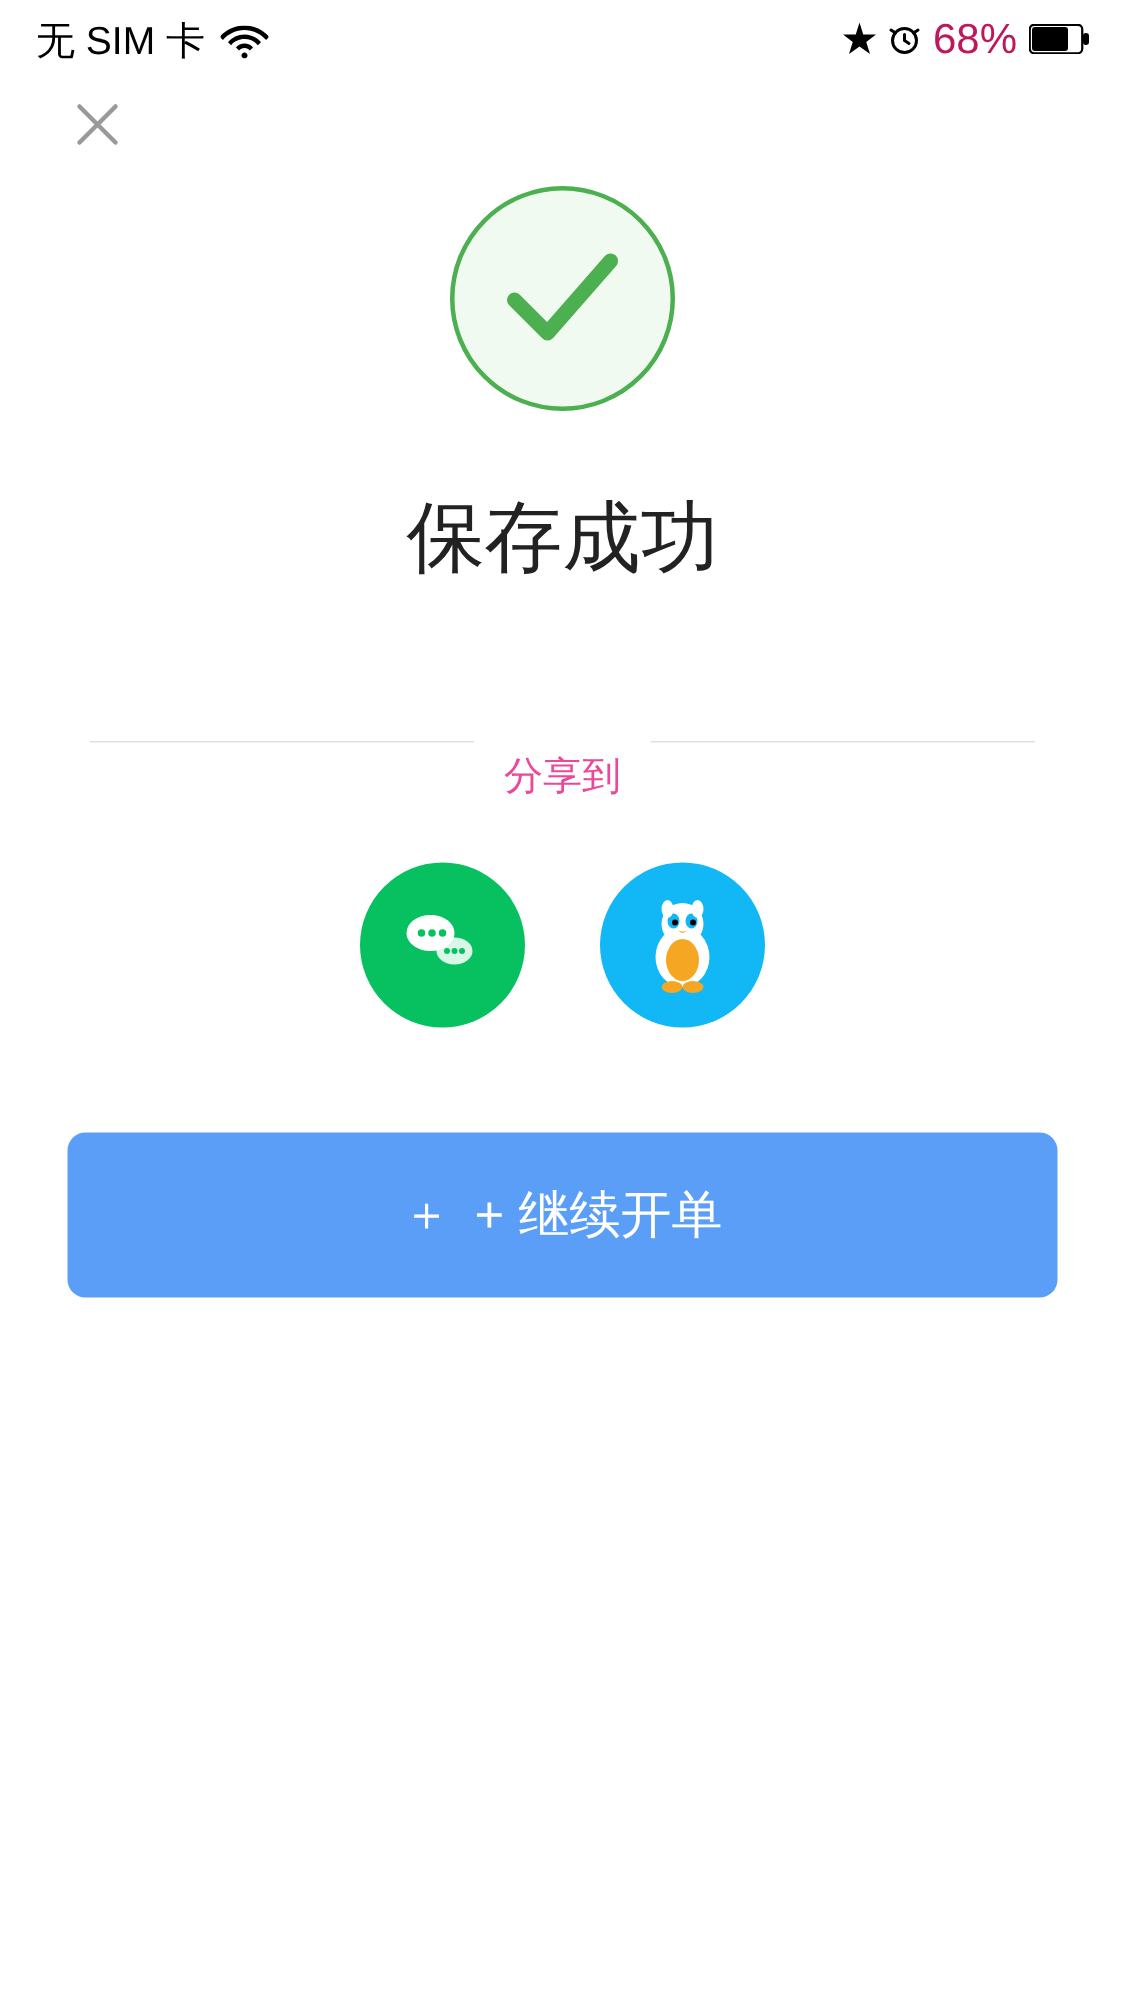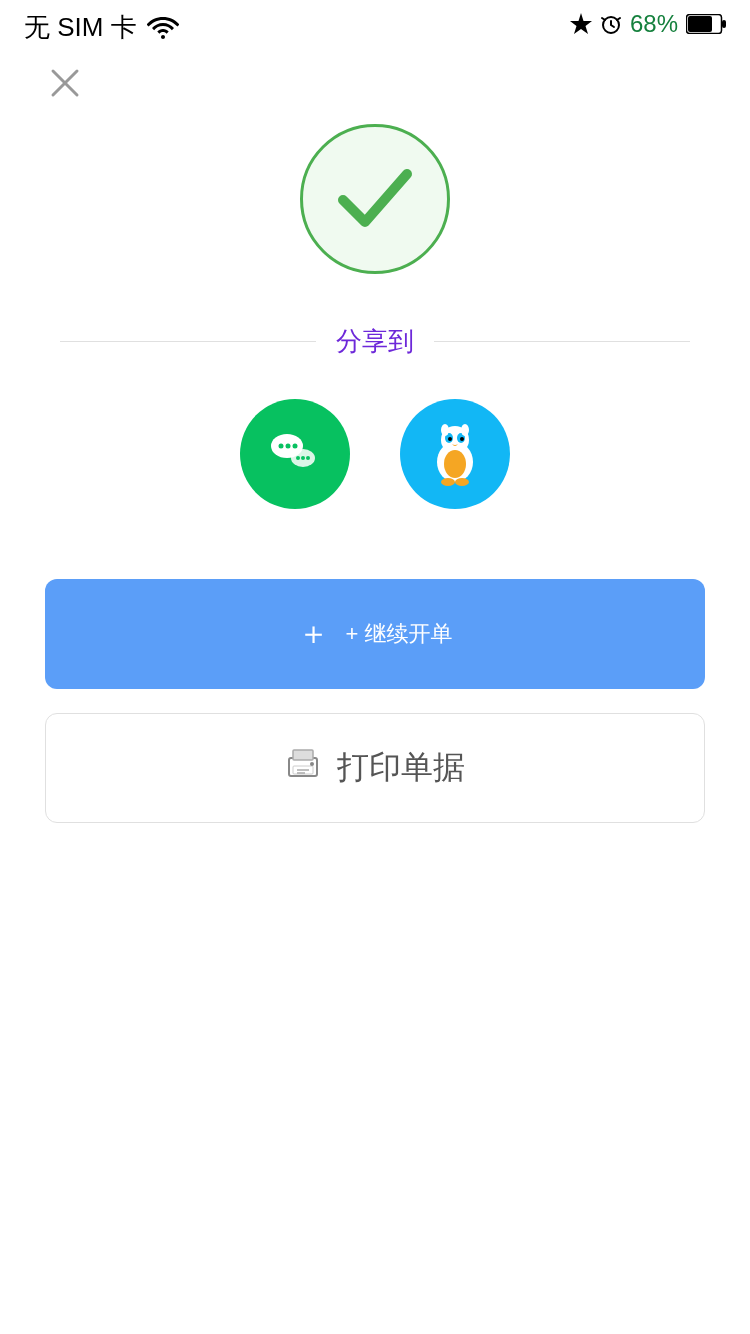--- a/index.html
+++ b/index.html
@@ -33,22 +33,22 @@
       font-weight: 600;
       color: #000;
       position: absolute;
       left: 50%;
       transform: translateX(-50%);
     }
     .status-right {
       display: flex;
       align-items: center;
       gap: 8px;
-      font-size: 24px;
-      color: #15803d;
+      font-size: 28px;
+      color: #be185d;
     }
 
     
     .close-btn {
       position: absolute;
       top: 58px;
       left: 40px;
       width: 50px;
       height: 50px;
       display: flex;
@@ -100,22 +100,23 @@
     }
     .share-divider::before,
     .share-divider::after {
       content: '';
       flex: 1;
       height: 1px;
       background: #e0e0e0;
     }
     .share-label {
       font-size: 26px;
-      color: #6d28d9;
+      color: #ec4899;
       padding: 0 20px;
+      margin-top: 46px;
     }
 
     
     .share-icons {
       display: flex;
       gap: 50px;
       margin-bottom: 70px;
     }
     .share-icon-btn {
       width: 110px;
@@ -206,20 +207,21 @@
 </div>
 
 <div class="main-content">
 
   <div class="success-circle">
     <svg width="80" height="70" viewBox="0 0 80 70" fill="none">
       <path d="M8 36L30 58L72 10" stroke="#4caf50" stroke-width="10" stroke-linecap="round" stroke-linejoin="round"></path>
     </svg>
   </div>
 
+  <div class="success-title">保存成功</div>
 
   <div class="share-divider">
     <span class="share-label">分享到</span>
   </div>
 
   <div class="share-icons">
     <div class="share-icon-btn share-icon-wechat">
 
       <svg width="64" height="56" viewBox="0 0 64 56" fill="none">
         <ellipse cx="22" cy="22" rx="20" ry="16" fill="none"></ellipse>
@@ -261,33 +263,20 @@
         <ellipse cx="20" cy="8" rx="4" ry="6" fill="white"></ellipse>
         <ellipse cx="40" cy="8" rx="4" ry="6" fill="white"></ellipse>
       </svg>
     </div>
   </div>
 
   <div class="action-buttons">
 
     <button class="action-btn action-btn-primary">
       <span class="btn-icon">＋</span>
-      <span style="font-size:22px;">+ 继续开单</span>
+      <span style="font-size:34px;">+ 继续开单</span>
     </button>
 
-    <button class="action-btn action-btn-secondary">
-      <span class="btn-icon">
-        <svg width="36" height="32" viewBox="0 0 36 32" fill="none">
-          <rect x="4" y="10" width="28" height="18" rx="2" stroke="#888" stroke-width="2"></rect>
-          <rect x="8" y="2" width="20" height="10" rx="1" fill="#ddd" stroke="#aaa" stroke-width="1.5"></rect>
-          <rect x="8" y="18" width="20" height="8" rx="1" fill="white" stroke="#ccc" stroke-width="1"></rect>
-          <line x1="12" y1="22" x2="24" y2="22" stroke="#aaa" stroke-width="1.5"></line>
-          <line x1="12" y1="25" x2="20" y2="25" stroke="#aaa" stroke-width="1.5"></line>
-          <circle cx="27" cy="16" r="2" fill="#888"></circle>
-        </svg>
-      </span>
-      <span>打印单据</span>
-    </button>
 
 
   </div>
 
 </div>
 
 </body></html>

